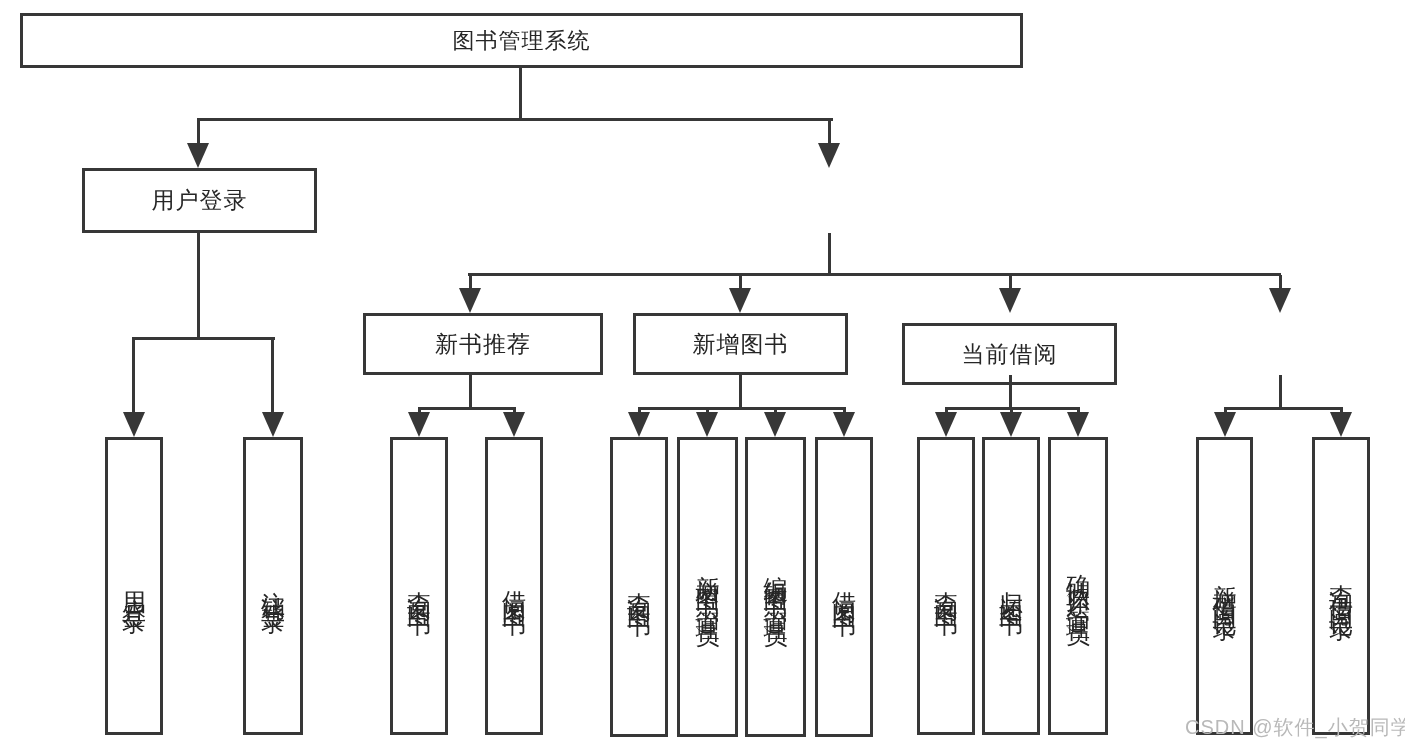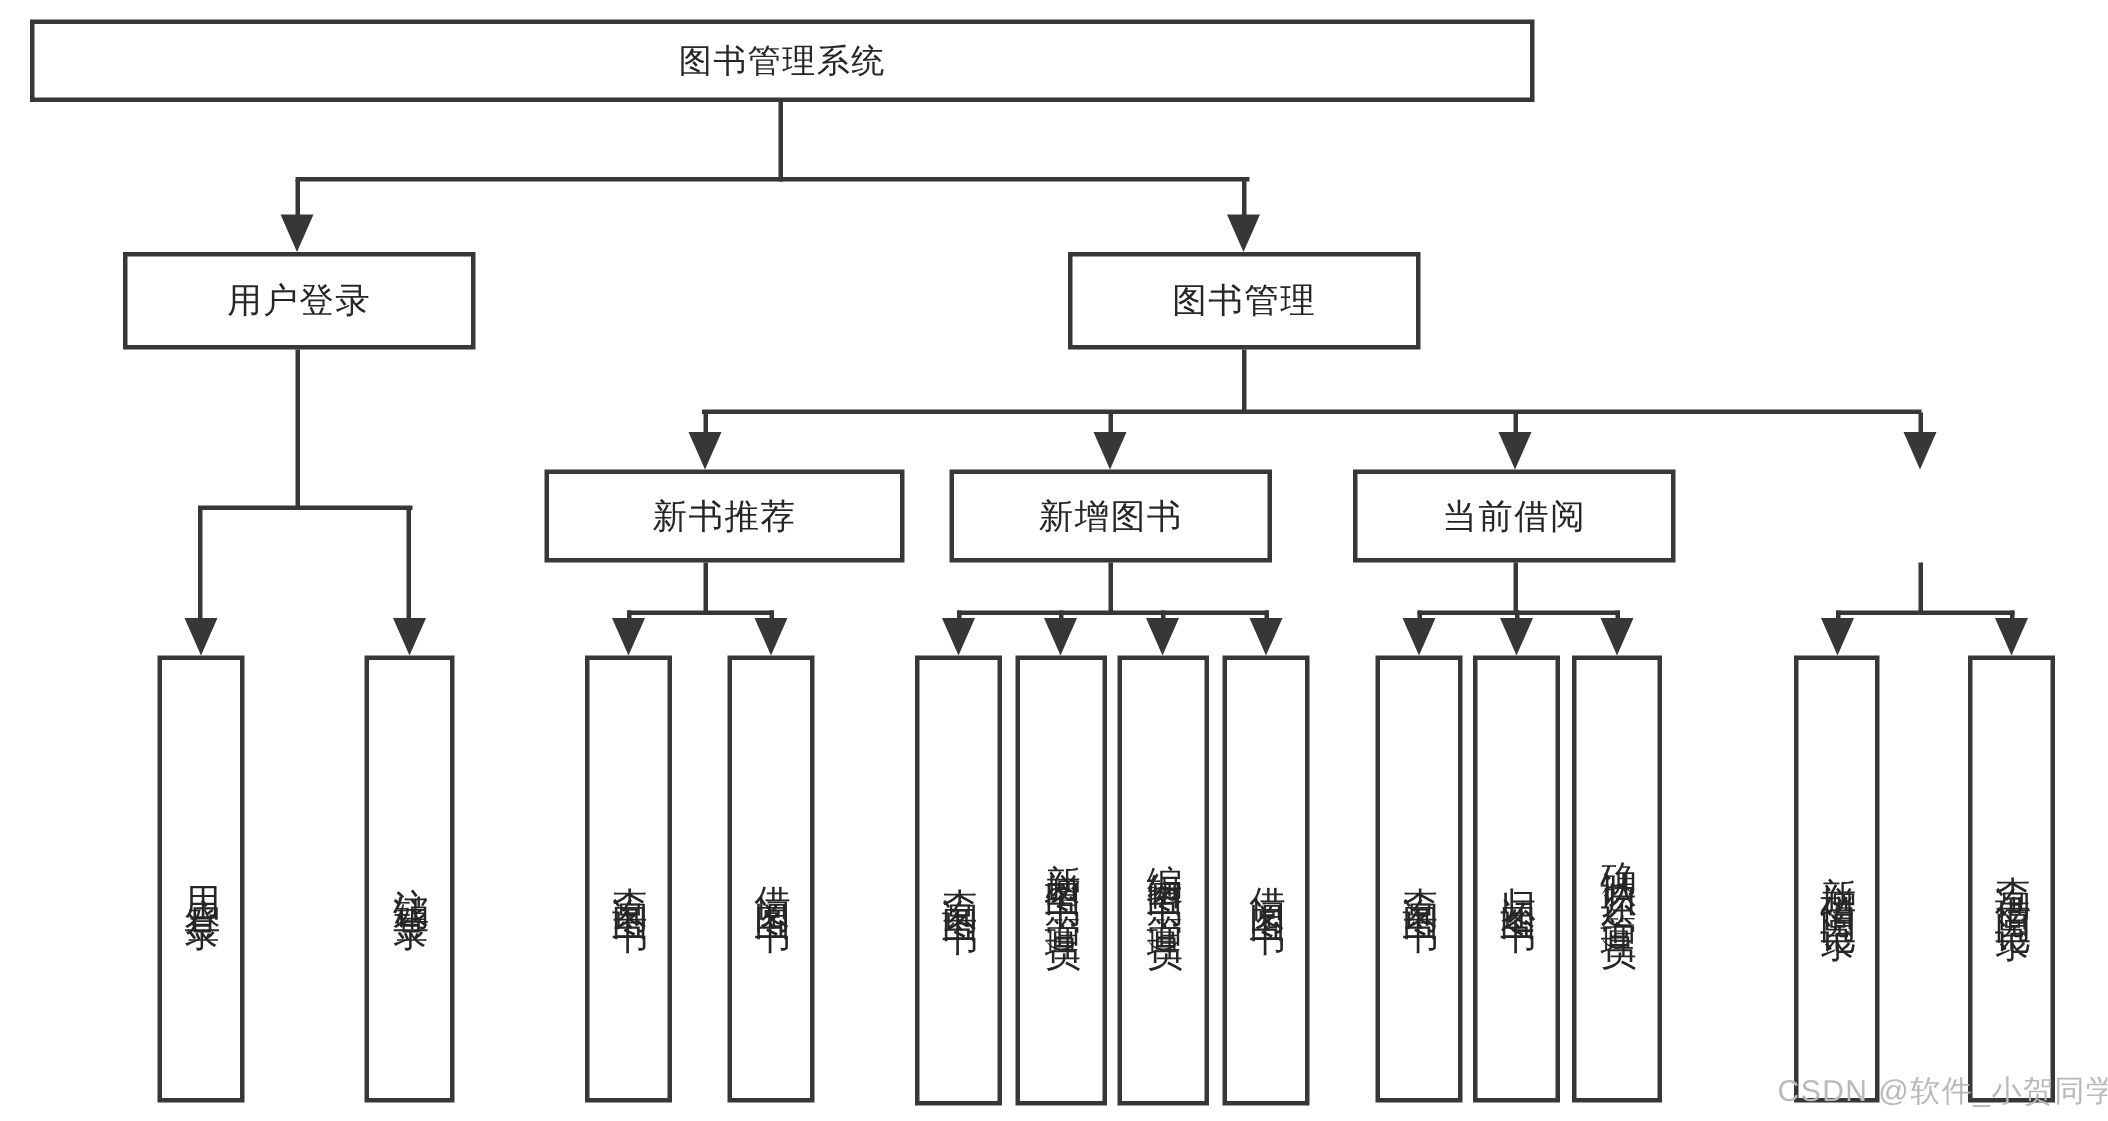--- a/index.html
+++ b/index.html
@@ -23,31 +23,28 @@
 
 <div class="canvas">
 
   <div class="box h root" style="left:20px;top:13px;width:1003px;height:55px">
     <span>图书管理系统</span>
   </div>
 
   <div class="box h" style="left:82px;top:168px;width:235px;height:65px">
     <span>用户登录</span>
   </div>
-  <div class="box h" style="left:712px;top:168px;width:235px;height:65px">
-    <span>图书管理</span>
-  </div>
 
   <div class="box h" style="left:363px;top:313px;width:240px;height:62px">
     <span>新书推荐</span>
   </div>
   <div class="box h" style="left:633px;top:313px;width:215px;height:62px">
     <span>新增图书</span>
   </div>
-  <div class="box h" style="left:902px;top:313px;width:215px;height:62px">
+  <div class="box h" style="left:902px;top:323px;width:215px;height:62px">
     <span>当前借阅</span>
   </div>
 
   <div class="box leaf" style="left:105px;top:437px;width:58px;height:298px">
     <span class="vtext">用户登录</span>
   </div>
   <div class="box leaf" style="left:243px;top:437px;width:60px;height:298px">
     <span class="vtext">注销登录</span>
   </div>
 

